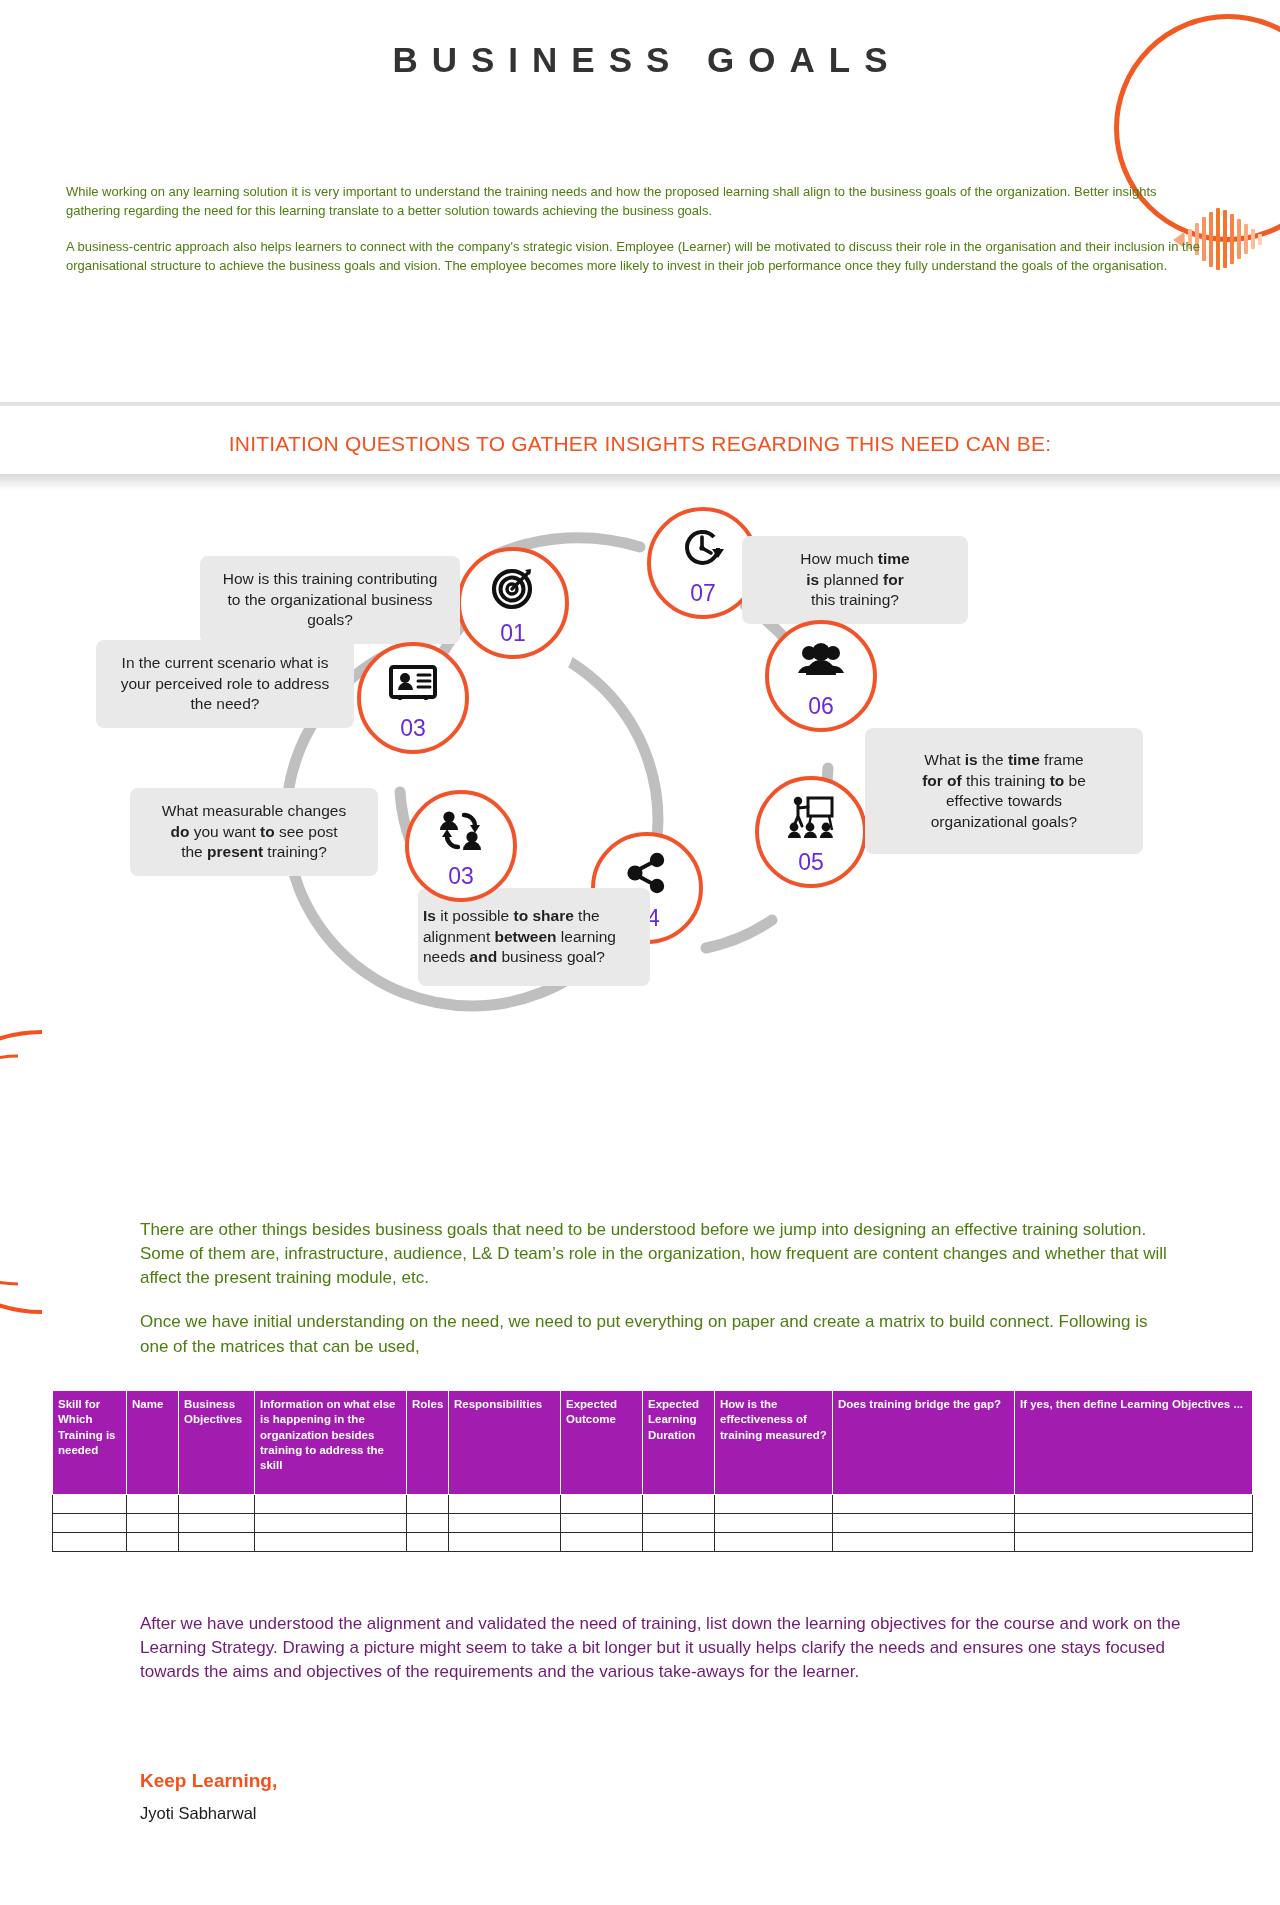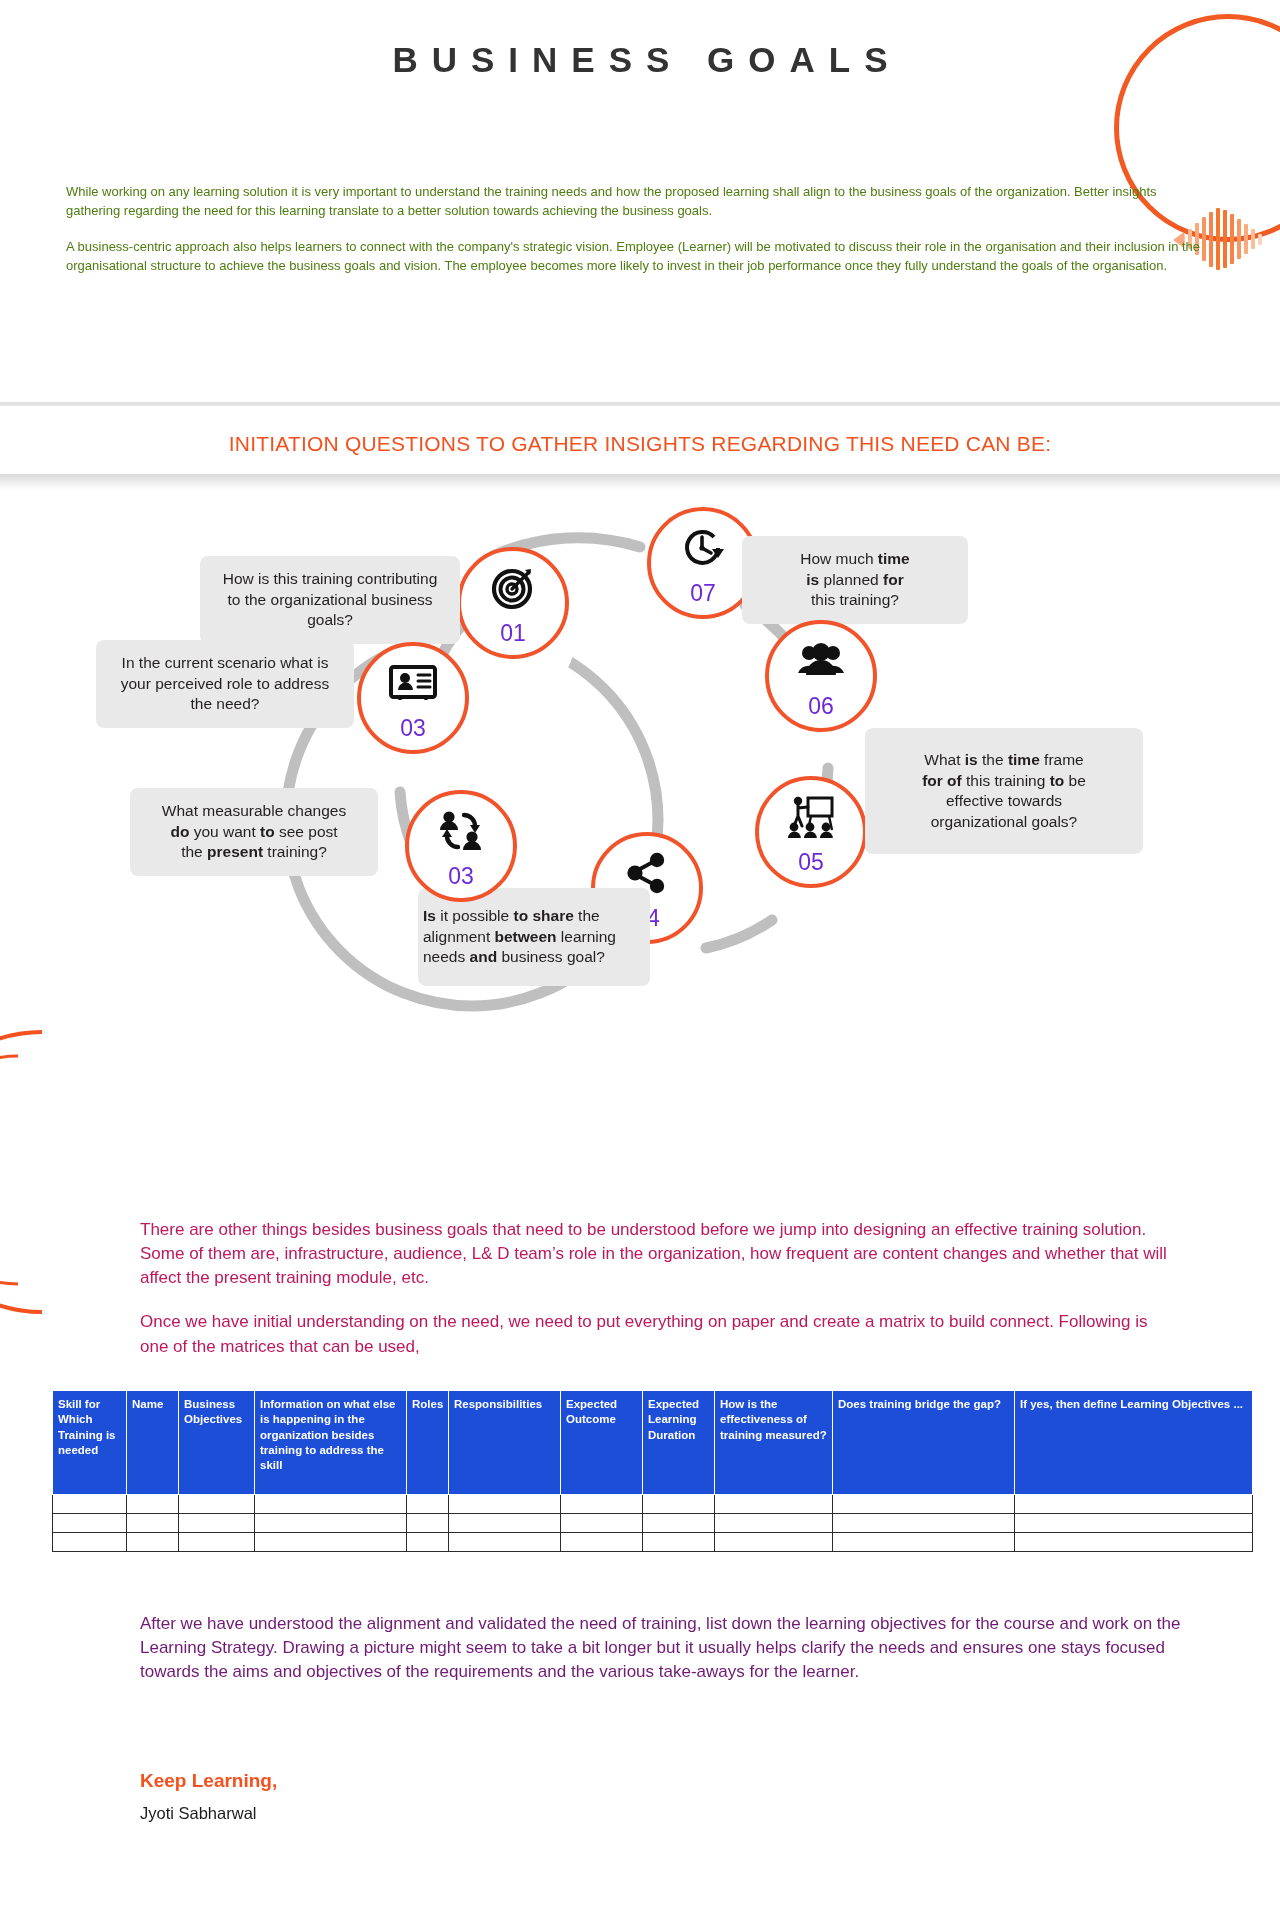--- a/index.html
+++ b/index.html
@@ -148,33 +148,33 @@
     padding: 13px 16px;
     font-size: 15.5px;
     line-height: 1.33;
     color: #231f20;
     text-align: center;
   }
   .cap b { font-weight: 700; }
 
   
   .midtext { position: absolute; left: 140px; top: 1218px; width: 1030px; }
-  .midtext p { font-size: 17px; line-height: 1.42; color: #be185d; }
+  .midtext p { font-size: 17px; line-height: 1.42; color: #4d7c0f; }
   .midtext p + p { margin-top: 20px; }
 
   
   .matrix {
     position: absolute;
     left: 52px; top: 1390px;
     width: 1200px;
     border-collapse: collapse;
     table-layout: fixed;
   }
   .matrix th {
-    background: #1d4ed8;
+    background: #a21caf;
     color: #ffffff;
     font-size: 11.5px;
     font-weight: 700;
     text-align: left;
     vertical-align: top;
     padding: 6px 5px 10px 5px;
     border: 1px solid #ffffff;
     line-height: 1.33;
     height: 104px;
   }

